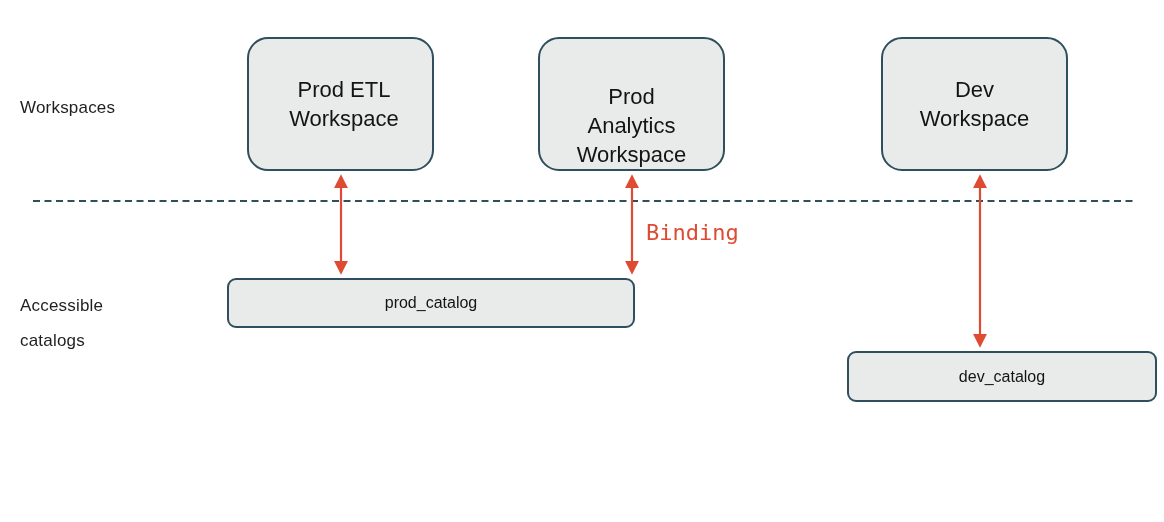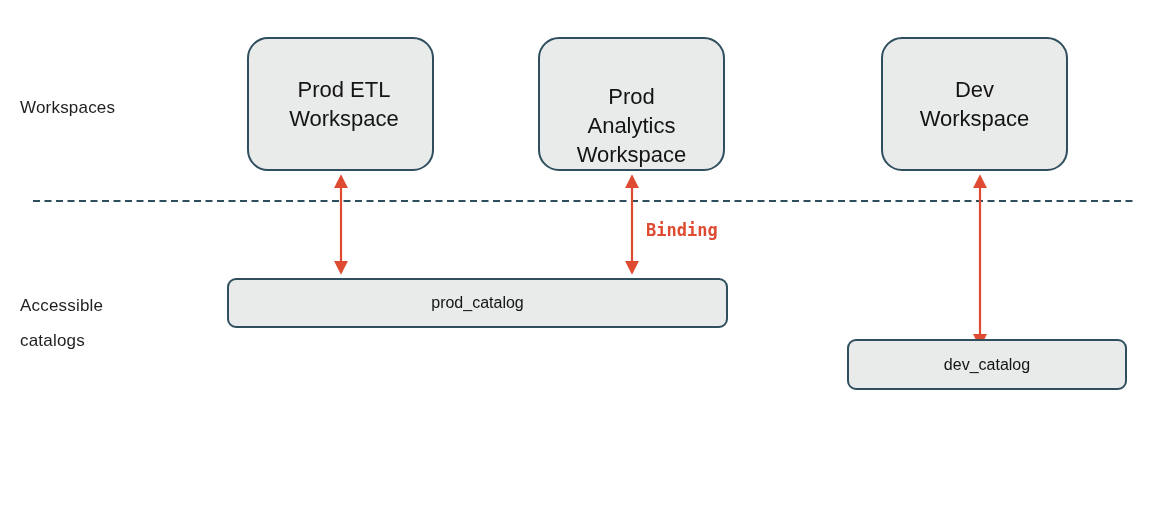--- a/index.html
+++ b/index.html
@@ -36,27 +36,27 @@
 
   .cat-box{
     position:absolute;
     background:var(--node-fill,#e9eaea);
     border:2px solid var(--node-border,#2f4f5e);
     border-radius:9px;
     box-sizing:border-box;
     display:flex;align-items:center;justify-content:center;
   }
   .cat-box .node-label{font-size:16px;color:#141414;}
-  .cat-box.prod{left:227px;top:278px;width:501px;height:50px;}
-  .cat-box.dev{left:847px;top:339px;width:280px;height:51px;}
+  .cat-box.prod{left:227px;top:278px;width:408px;height:50px;}
+  .cat-box.dev{left:847px;top:351px;width:310px;height:51px;}
 
   .binding-label{
     position:absolute;left:646px;top:220px;
     font-family:"DejaVu Sans Mono", monospace;
-    font-size:17px;font-weight:700;
+    font-size:22px;font-weight:400;
     color:var(--arrow,#df4b32);
   }
 
   svg.overlay{position:absolute;left:0;top:0;pointer-events:none;}
   .divider-line{stroke:var(--divider,#2f4f5e);stroke-width:2;stroke-dasharray:7 4.5;fill:none;}
   .arrow-line{stroke:var(--arrow,#df4b32);stroke-width:2.2;fill:none;}
   .ah{fill:var(--arrow,#df4b32);}
 </style>
 </head>
 <body>

